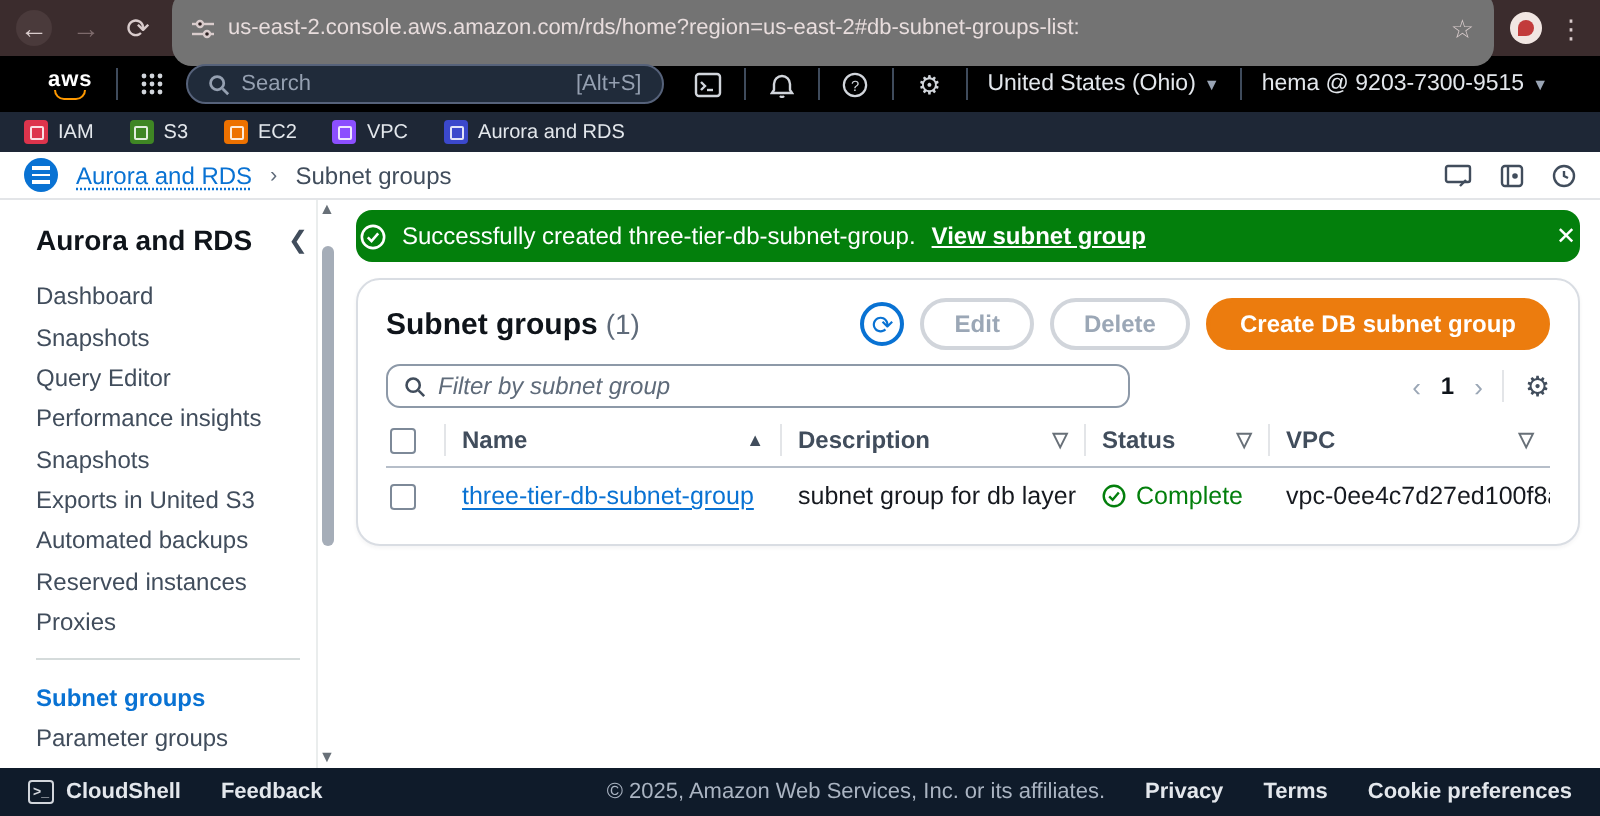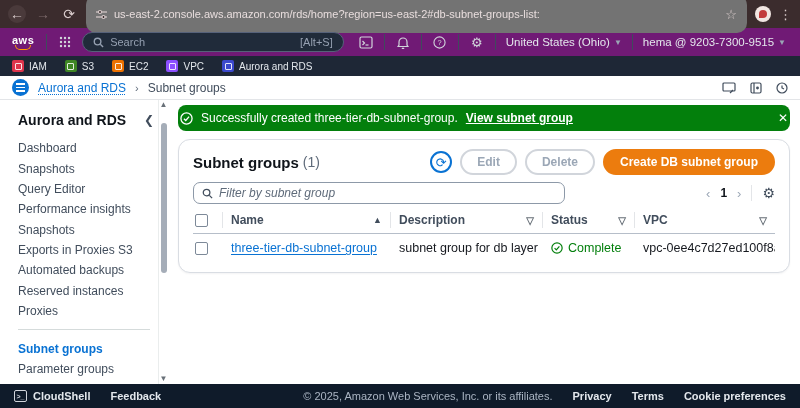--- a/index.html
+++ b/index.html
@@ -13,21 +13,21 @@
   .bicon.fwd { color:#7d6a6b; }
   .urlbar { flex:1; height:38px; background:#737373; border-radius:10px; display:flex; align-items:center; padding:0 10px; gap:7px; color:#e8dddd; font-size:11px; }
   .urlbar .url { flex:1; white-space:nowrap; overflow:hidden; }
   .tune-icon svg, .grid-icon svg { display:block; }
   .star { color:#d9cccc; font-size:13px; }
   .avatar { width:16px; height:16px; border-radius:50%; background:#f1e6e2; display:flex; align-items:center; justify-content:center; flex:0 0 auto; }
   .avatar span { width:8px; height:8px; background:#c23b3b; border-radius:50% 50% 50% 0; display:block; }
   .kebab { color:#d9cccc; font-size:13px; letter-spacing:0; }
 
   
-  .awsnav { height:28px; background:#701a75; display:flex; align-items:center; padding:0 10px; gap:10px; color:#d1d5db; }
+  .awsnav { height:28px; background:#000000; display:flex; align-items:center; padding:0 22px; gap:10px; color:#d1d5db; }
   .awslogo { display:flex; flex-direction:column; align-items:center; line-height:1; padding:0 2px; }
   .awslogo b { color:#fff; font-size:11px; letter-spacing:0.5px; }
   .awslogo i { width:16px; height:5px; border:1.5px solid #ff9900; border-top:none; border-radius:0 0 8px 8px; display:block; margin-top:-1px; }
   .navdiv { width:1px; height:16px; background:#3f4b5c; }
   .searchpill { width:400px; height:20px; background:#202b3a; border:1px solid #56627a; border-radius:10px; display:flex; align-items:center; padding:0 10px; gap:6px; color:#95a0b1; font-size:11px; }
   .searchpill .sp-text { flex:1; }
   .shortcut { color:#95a0b1; }
   .navright { margin-left:auto; display:flex; align-items:center; gap:6px; }
   .nicon { width:24px; height:20px; display:flex; align-items:center; justify-content:center; color:#d1d5db; font-size:13px; }
   .navlabel { font-size:11.5px; color:#e3e7ec; display:flex; align-items:center; gap:4px; padding:0 4px; white-space:nowrap; }
@@ -261,21 +261,21 @@
   <div class="sidebar">
     <div class="sb-title-row">
       <span class="sb-title">Aurora and RDS</span>
       <span class="sb-collapse">❮</span>
     </div>
     <div class="sb-item">Dashboard</div>
     <div class="sb-item">Snapshots</div>
     <div class="sb-item">Query Editor</div>
     <div class="sb-item">Performance insights</div>
     <div class="sb-item">Snapshots</div>
-    <div class="sb-item">Exports in Proxies S3</div>
+    <div class="sb-item">Exports in United S3</div>
     <div class="sb-item">Automated backups</div>
     <div class="sb-item">Reserved instances</div>
     <div class="sb-item">Proxies</div>
     <div class="sb-div"></div>
     <div class="sb-item active">Subnet groups</div>
     <div class="sb-item">Parameter groups</div>
     <div class="sb-item">Option groups</div>
     <div class="sb-item">Custom engine versions</div>
 
     <div class="sb-scroll">

